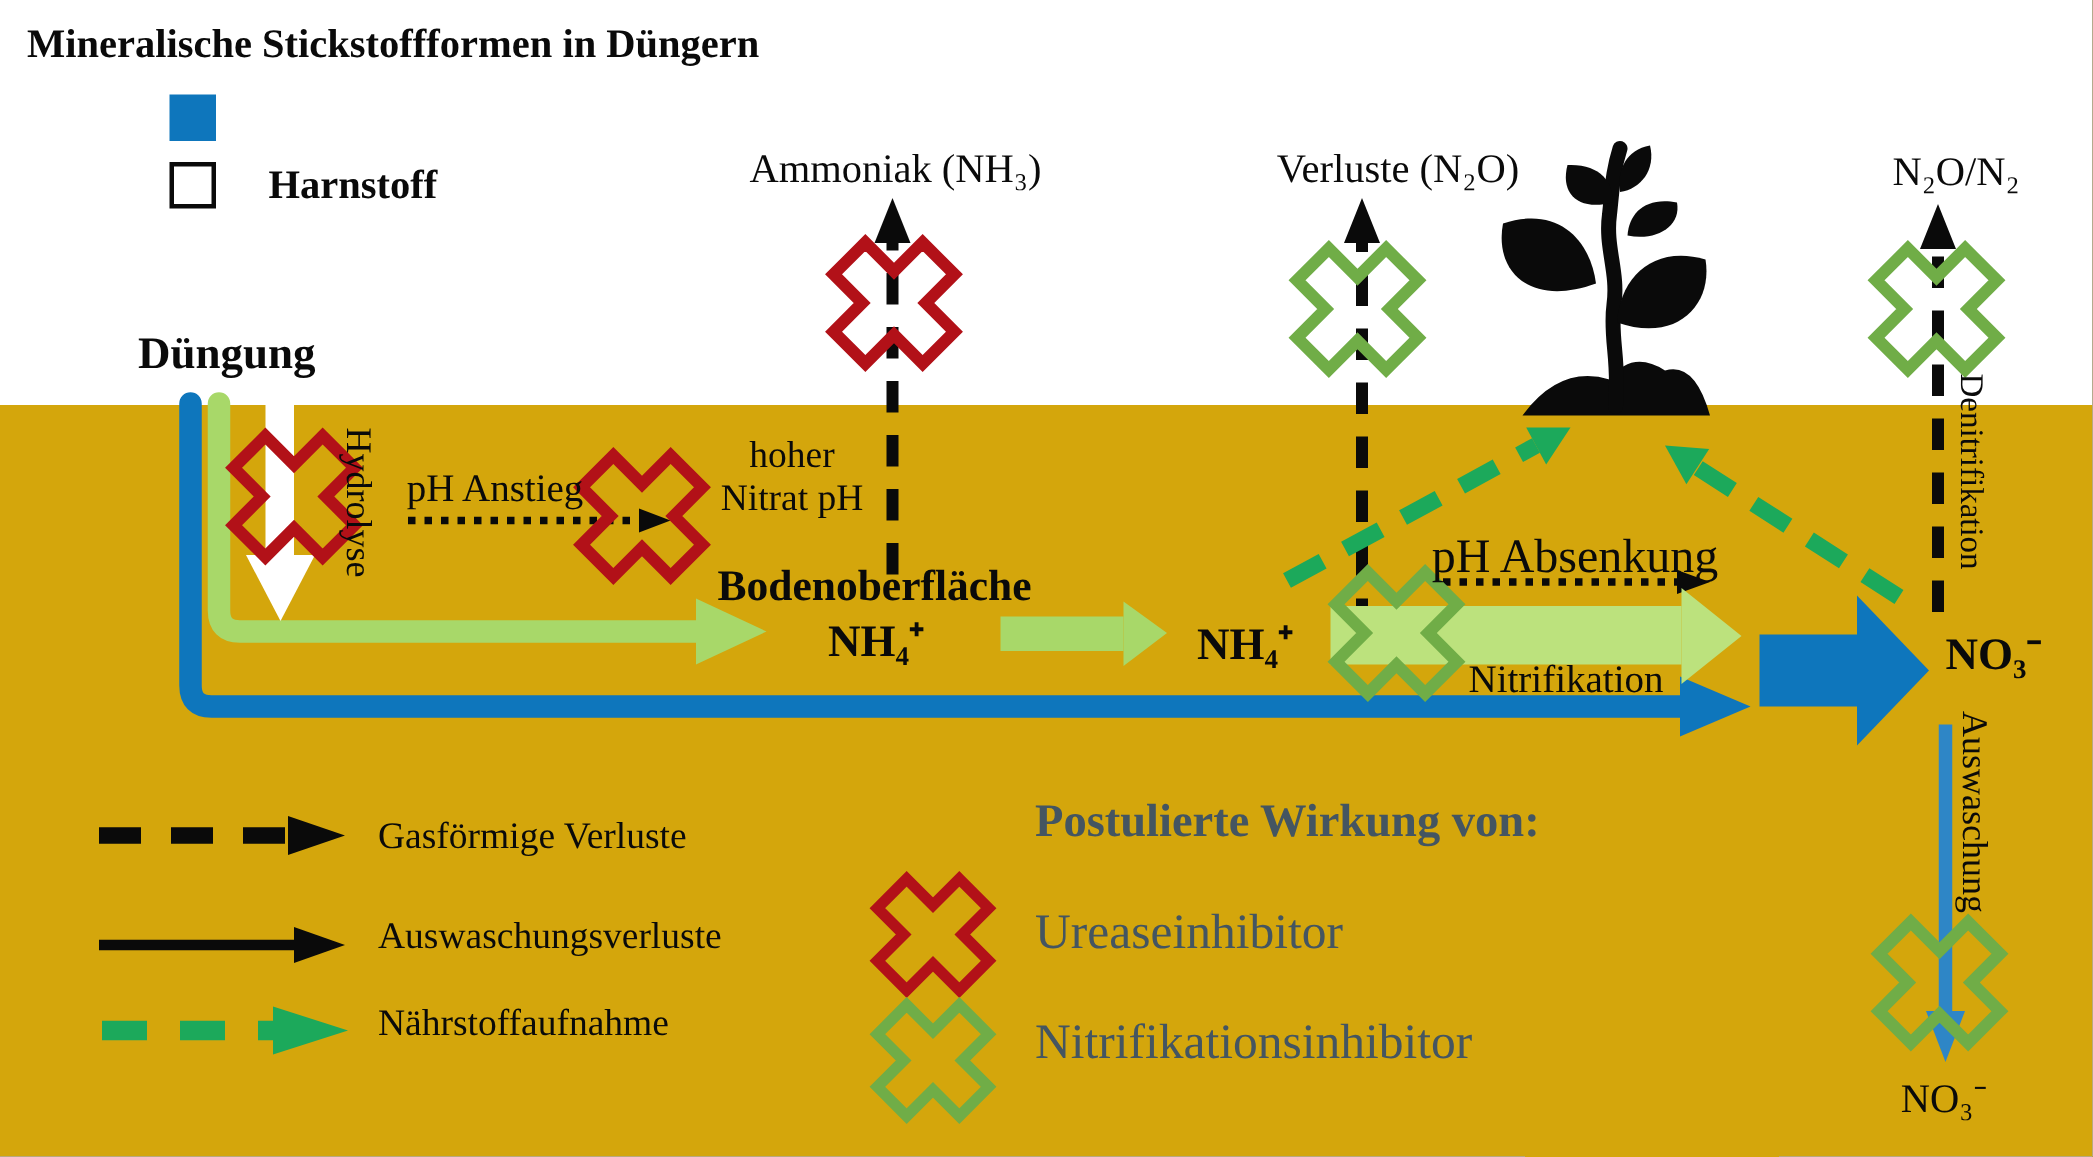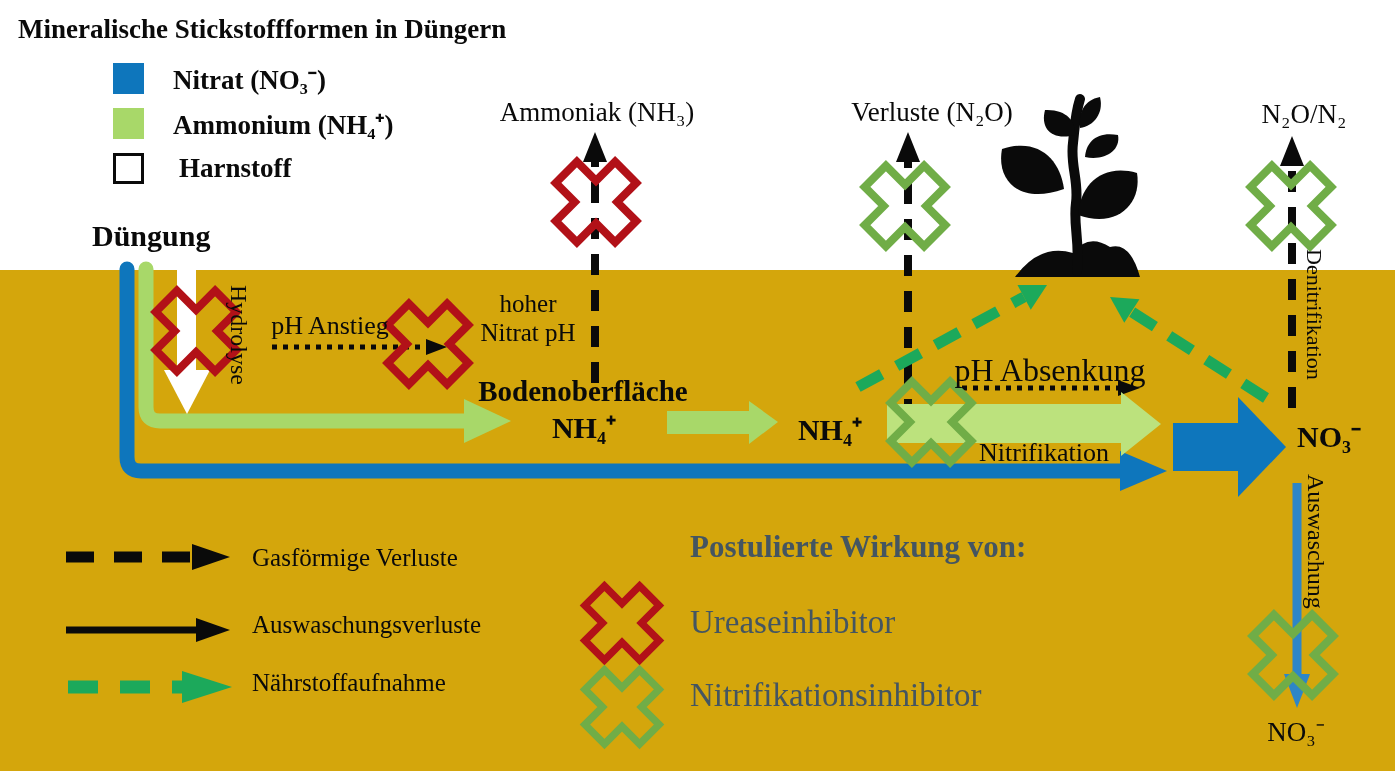--- a/index.html
+++ b/index.html
@@ -141,25 +141,20 @@
     <use href="#xmark" transform="translate(1293 655)" stroke="#70AD47"></use>
     <use href="#xmark" transform="translate(622 623) scale(0.92)" stroke="#B21118"></use>
     <use href="#xmark" transform="translate(622 707) scale(0.92)" stroke="#70AD47"></use>
   </svg>
 
   <div class="lbl t-title" style="left:18px;top:14px;">Mineralische Stickstoffformen in Düngern</div>
 
   <div class="legend-forms">
     <div class="legrow">
       <div class="sw sw-nitrat"></div>
-      <div class="t-leg">Nitrat (NO₃⁻)</div>
-    </div>
-    <div class="legrow">
-      <div class="sw sw-ammonium"></div>
-      <div class="t-leg">Ammonium (NH₄⁺)</div>
     </div>
     <div class="legrow">
       <div class="sw sw-harnstoff"></div>
       <div class="t-leg" style="margin-left:6px;">Harnstoff</div>
     </div>
   </div>
 
   <div class="lbl t-big" style="left:92px;top:219px;">Düngung</div>
 
   <div class="lbl t-gas ctr" style="left:597px;top:97px;">Ammoniak (NH₃)</div>

